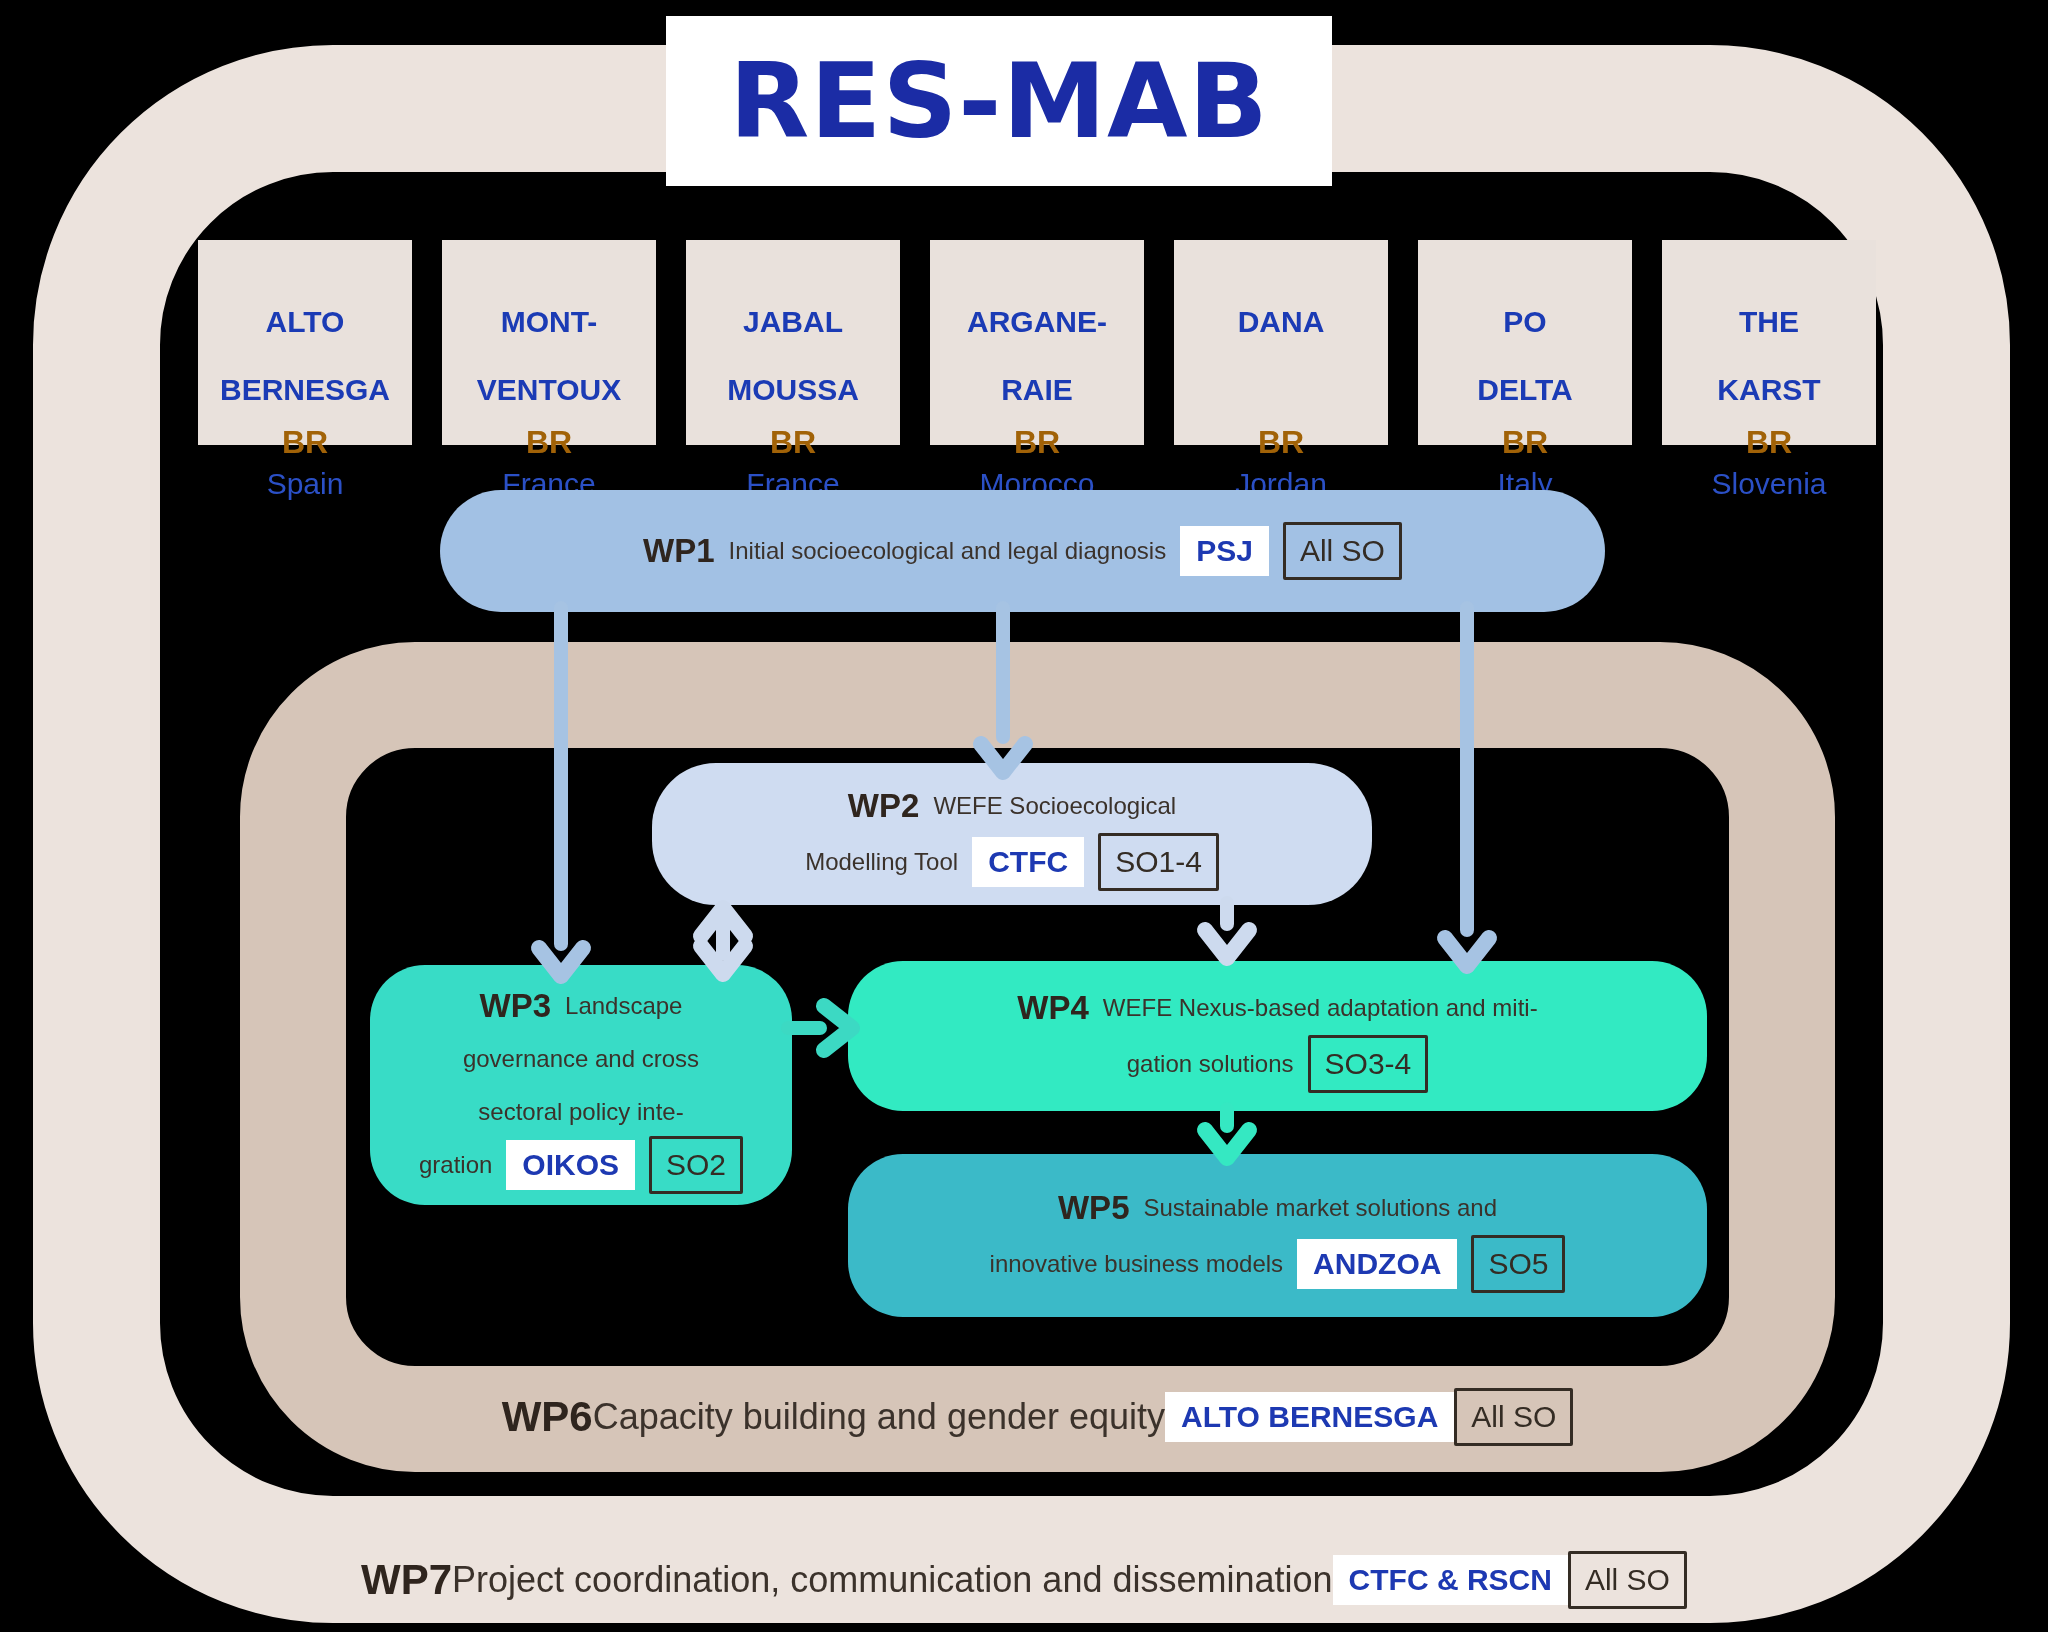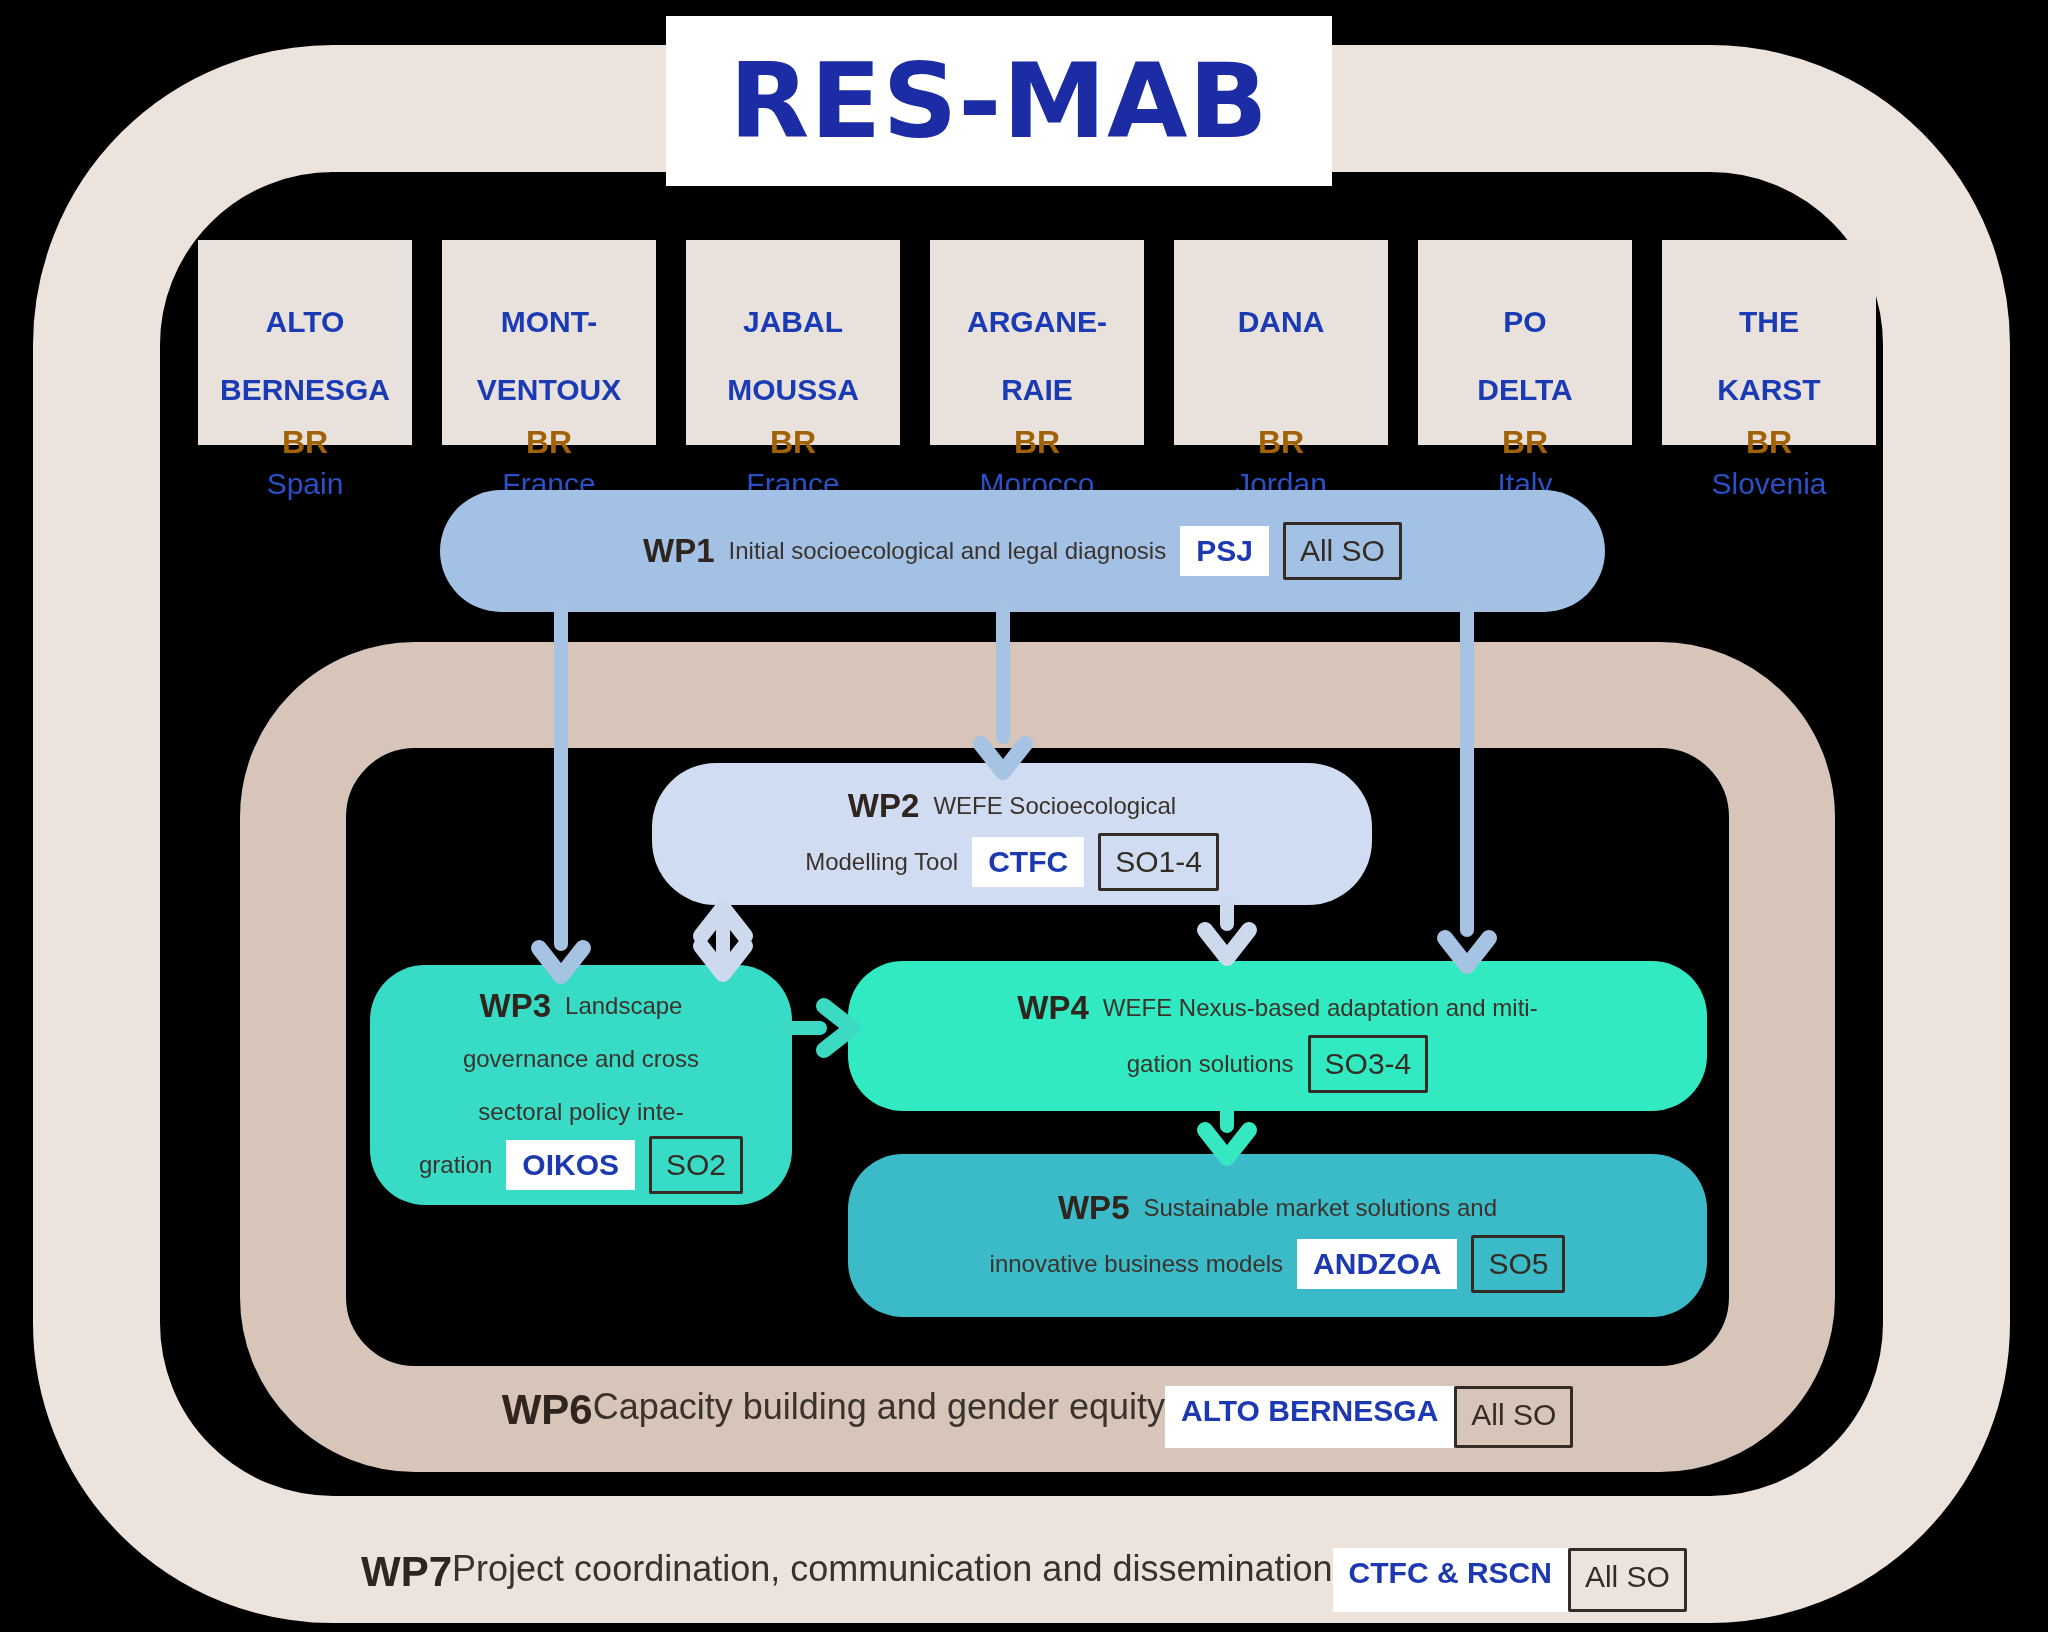--- a/index.html
+++ b/index.html
@@ -41,21 +41,21 @@
   #wp1-box{left:440px;top:490px;width:1165px;height:122px;border-radius:61px;background:#a2c1e4;}
   #wp2-box{left:652px;top:763px;width:720px;height:142px;border-radius:64px;background:#cfdcf1;}
   #wp3-box{left:370px;top:965px;width:422px;height:240px;border-radius:55px;background:#38dcc6;}
   #wp3-box .wp-row{height:53px;}
   #wp4-box{left:848px;top:961px;width:859px;height:150px;border-radius:55px;background:#32eac2;}
   #wp5-box{left:848px;top:1154px;width:859px;height:163px;border-radius:55px;background:#3bbac8;justify-content:center;}
 
   
   #wp6-row{left:240px;top:1386px;width:1595px;height:62px;}
   #wp7-row{left:0;top:1548px;width:2048px;height:64px;}
-  .band-row{display:flex;justify-content:center;gap:0;white-space:nowrap;}
+  .band-row{display:flex;align-items:center;justify-content:center;gap:0;white-space:nowrap;}
   .band-row .wp-text{font-size:36px;}
   .band-row .wp-label{font-size:42px;}
 
   
   .chip-white{background:#ffffff;color:#1d39b2;font-weight:bold;font-size:30px;
     padding:8px 16px;display:inline-block;}
   .chip-outline{border:3px solid #342c24;color:#342c24;font-size:30px;
     padding:9px 14px;display:inline-block;border-radius:2px;background:transparent;}
 
   #arrows{left:0;top:0;pointer-events:none;}

